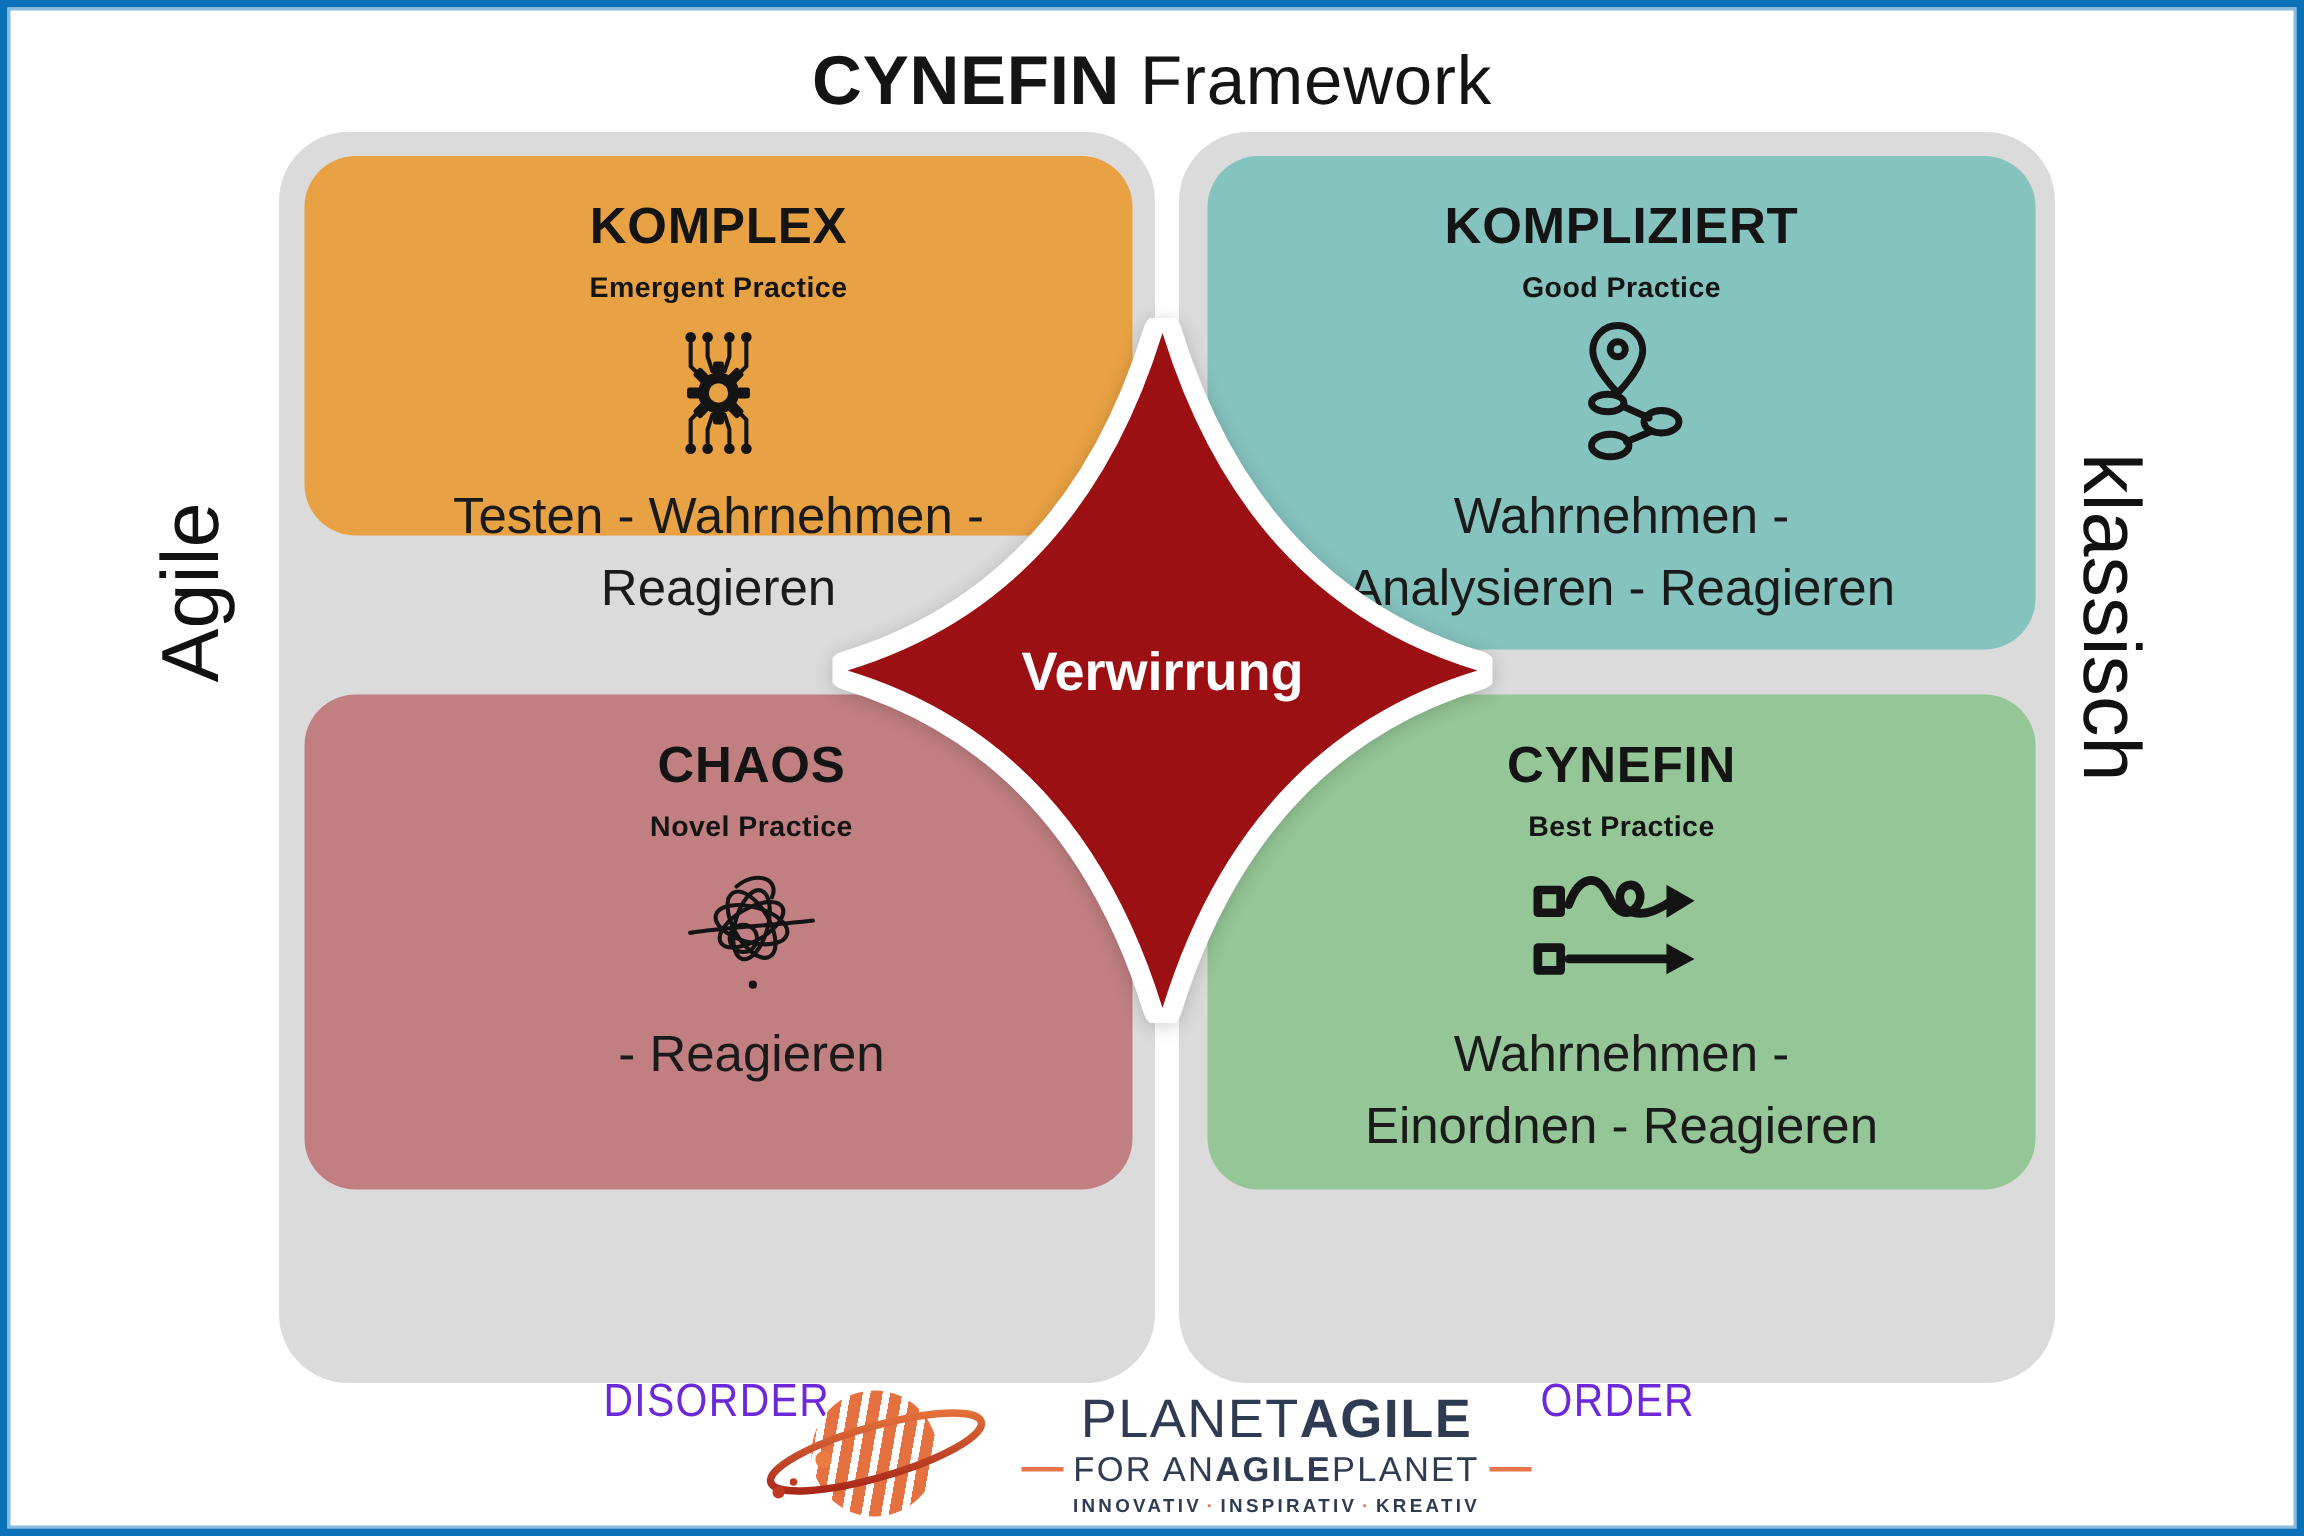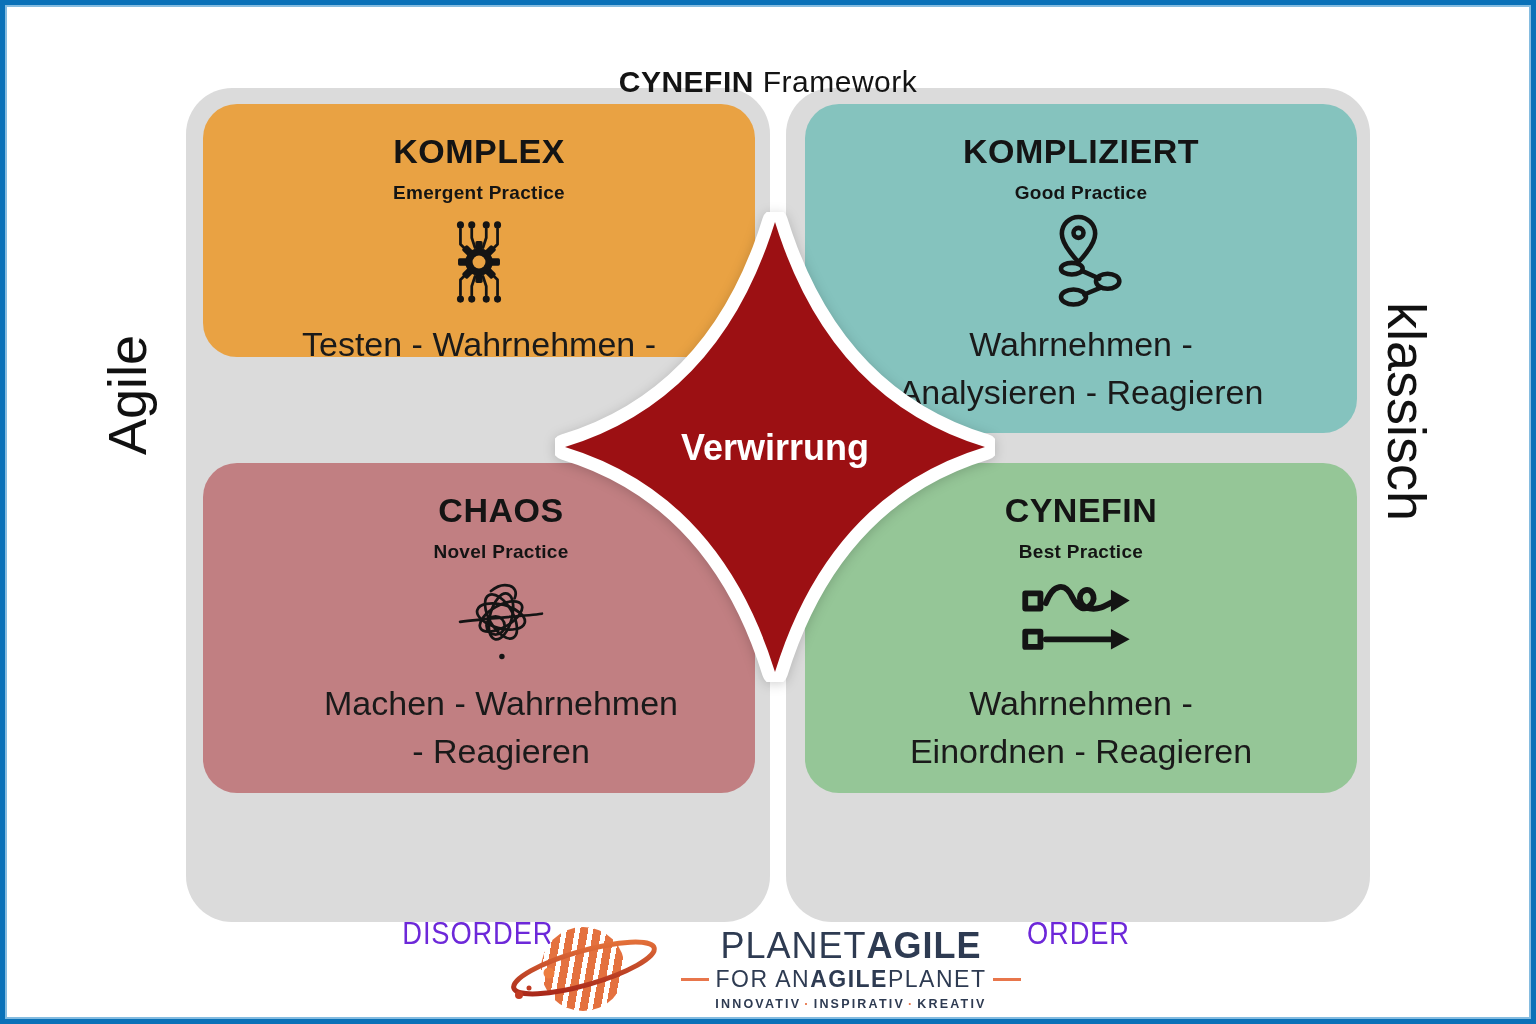--- a/index.html
+++ b/index.html
@@ -7,21 +7,21 @@
     width:1536px;height:1024px;position:relative;background:#fff;overflow:hidden;
     font-family:"Liberation Sans", sans-serif;color:#141414;
   }
   .frame-border{
     position:absolute;inset:0;border:5px solid #0A71B8;
     box-shadow:inset 0 0 0 2px #85BCE0;z-index:60;pointer-events:none;
   }
   
   .main-title{
     position:absolute;top:26px;left:0;width:100%;text-align:center;
-    font-size:30px;letter-spacing:.5px;z-index:5;margin-top:39px;
+    font-size:46px;letter-spacing:.5px;z-index:5;
   }
   .main-title .brand{font-weight:900;}
   .main-title .rest{font-weight:400;}
   
   .col{
     position:absolute;top:88px;width:584px;height:834px;background:#DBDBDB;
     border-radius:46px;z-index:1;
   }
   .col-left{left:186px;}
   .col-right{left:786px;}
@@ -123,20 +123,21 @@
         <rect x="50.5" y="36" width="9" height="12" rx="2" transform="rotate(225 55 62)"></rect>
         <rect x="50.5" y="36" width="9" height="12" rx="2" transform="rotate(270 55 62)"></rect>
         <rect x="50.5" y="36" width="9" height="12" rx="2" transform="rotate(315 55 62)"></rect>
         <circle cx="55" cy="62" r="17"></circle>
       </g>
       <circle cx="55" cy="62" r="8" fill="#E9A243"></circle>
     </svg>
   </div>
   <div class="card-action">
     <div>Testen - Wahrnehmen -</div>
+    <div>Reagieren</div>
   </div>
 </div>
 
 <div class="card card-tr" style="background: rgb(133, 195, 190);">
   <div class="card-title">KOMPLIZIERT</div>
   <div class="card-practice">Good Practice</div>
   <div class="card-icon">
     <svg width="96" height="100" viewBox="0 0 110 120">
       <g class="icon-stroke" stroke-width="5.5">
         <path d="M52,6 C41,6 32,15 32,26 C32,40 52,60 52,60 C52,60 72,40 72,26 C72,15 63,6 52,6 Z"></path>
@@ -166,21 +167,20 @@
         <ellipse cx="55" cy="50" rx="26" ry="12" transform="rotate(105 55 50)"></ellipse>
         <ellipse cx="55" cy="50" rx="26" ry="12" transform="rotate(150 55 50)"></ellipse>
         <circle cx="49" cy="60" r="10"></circle>
         <path d="M10,56 C35,52 78,50 100,47"></path>
         <path d="M44,22 C58,10 76,16 70,30"></path>
       </g>
       <circle cx="56" cy="94" r="3" class="icon-fill"></circle>
     </svg>
   </div>
   <div class="card-action">
-    <div>Machen - Wahrnehmen</div>
     <div>- Reagieren</div>
   </div>
 </div>
 
 <div class="card card-br" style="background: rgb(149, 198, 151);">
   <div class="card-title">CYNEFIN</div>
   <div class="card-practice">Best Practice</div>
   <div class="card-icon">
     <svg width="125" height="94" viewBox="0 0 140 104">
       <g class="icon-stroke" stroke-width="6.5">

